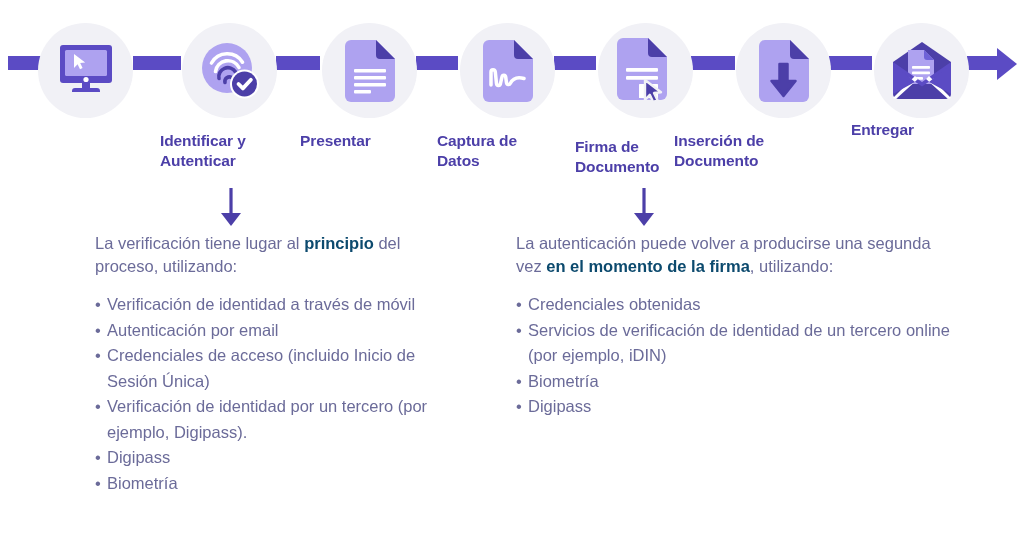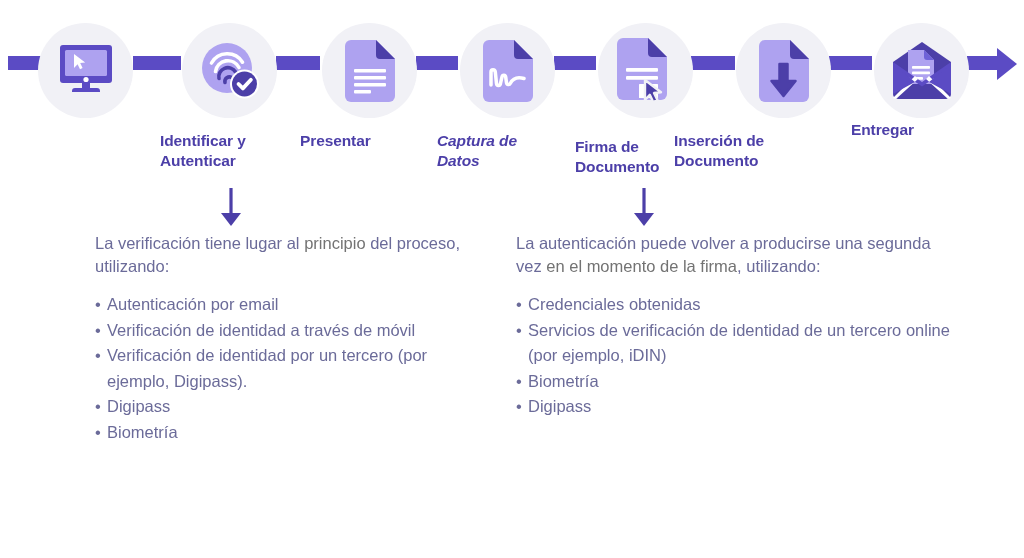--- a/index.html
+++ b/index.html
@@ -66,21 +66,21 @@
   .downarrow { position: absolute; }
 
   
   .block { position: absolute; }
   .block .intro {
     font-size: 16.5px;
     line-height: 23px;
     color: #6b6b99;
     margin: 0 0 14px 0;
   }
-  .block .intro b { color: #737373; font-weight: normal; }
+  .block .intro b { color: #0c4a6e; font-weight: bold; }
   .block ul {
     list-style: none;
     margin: 0;
     padding: 0;
   }
   .block li {
     font-size: 16.5px;
     line-height: 25.5px;
     color: #6b6b99;
     padding-left: 12px;
@@ -217,21 +217,21 @@
 
 <div class="steplabel" style="left:160px; top:131px; width:142px;">
   <div>Identificar y</div>
   <div>Autenticar</div>
 </div>
 
 <div class="steplabel" style="left:300px; top:131px; width:142px;">
   <div>Presentar</div>
 </div>
 
-<div class="steplabel" style="left:437px; top:131px; width:142px;font-style:italic;">
+<div class="steplabel" style="left:437px; top:131px; width:142px;">
   <div>Captura de</div>
   <div>Datos</div>
 </div>
 
 <div class="steplabel" style="left:575px; top:137px; width:142px;">
   <div>Firma de</div>
   <div>Documento</div>
 </div>
 
 <div class="steplabel" style="left:674px; top:131px; width:156px;">
@@ -253,22 +253,23 @@
 <div class="downarrow" style="left:632px; top:188px;">
   <svg width="24" height="38" viewBox="0 0 24 38">
     <rect x="10.4" y="0" width="3.2" height="26" fill="#4c3fa8"></rect>
     <path d="M2 25 h20 l-10 13 z" fill="#4c3fa8"></path>
   </svg>
 </div>
 
 <div class="block" style="left:95px; top:232px; width:372px;">
   <p class="intro"><span>La verificación tiene lugar al </span><b>principio</b><span> del proceso, utilizando:</span></p>
   <ul>
+    <li>Verificación de identidad a través de móvil</li>
     <li>Autenticación por email</li>
-    <li>Verificación de identidad a través de móvil</li>
+    <li>Credenciales de acceso (incluido Inicio de Sesión Única)</li>
     <li>Verificación de identidad por un tercero (por ejemplo, Digipass).</li>
     <li>Digipass</li>
     <li>Biometría</li>
   </ul>
 </div>
 
 <div class="block" style="left:516px; top:232px; width:442px;">
   <p class="intro"><span>La autenticación puede volver a producirse una segunda vez </span><b>en el momento de la firma</b><span>, utilizando:</span></p>
   <ul>
     <li>Credenciales obtenidas</li>

